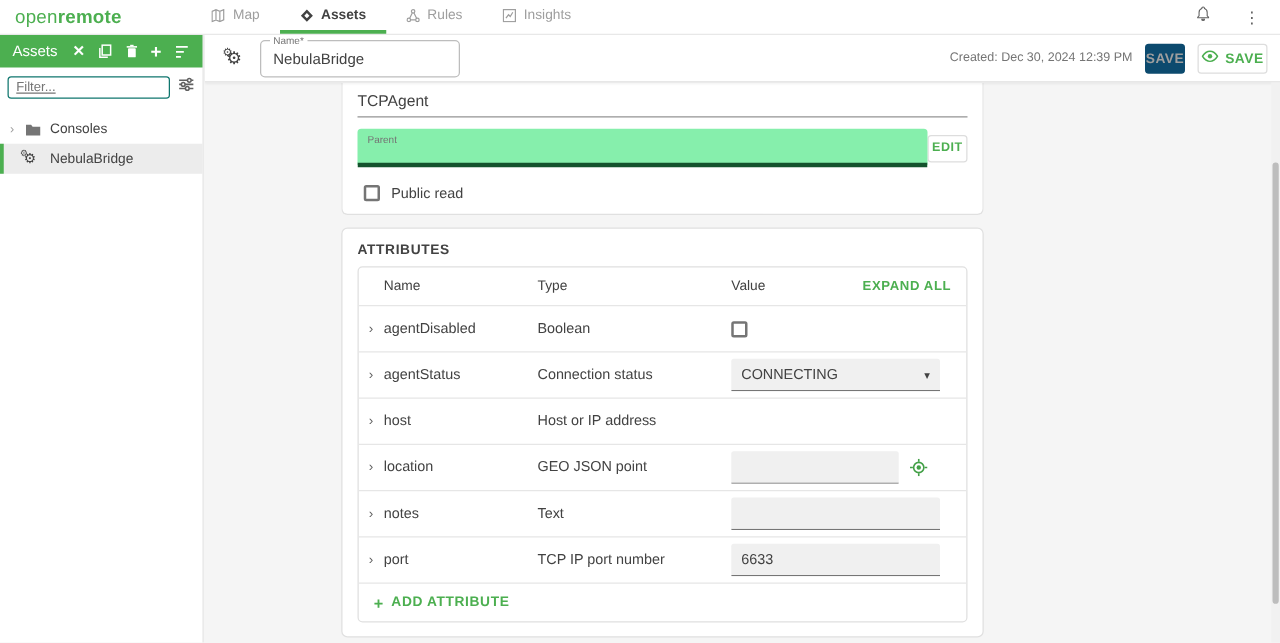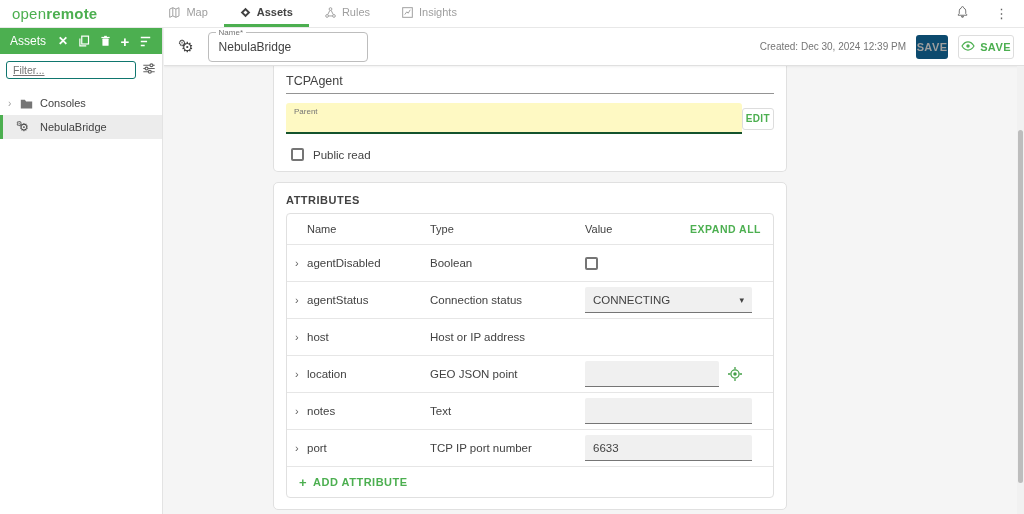--- a/index.html
+++ b/index.html
@@ -61,22 +61,22 @@
   .btn-edit { width:40px; height:22px; background:#fff; color:#4caf50; border:1px solid #ddd;
               font-size:10px; border-radius:3px; }
 
   .card { position:absolute; left:109px; width:514px; background:#fff; border:1px solid #e0e0e0; }
   .card1 { top:38px; height:106px; border-top:none; border-radius:0 0 5px 5px; }
   .card2 { top:154px; height:328px; border-radius:5px; }
 
   .agent-type { margin:8px 12px 0 12px; height:20px; font-size:12.5px; color:#424242;
                 border-bottom:1px solid #949494; display:flex; align-items:flex-start; }
   .parent-row { display:flex; align-items:center; margin:9px 12px 0 12px; }
-  .parent-field { position:relative; width:572px; height:31px; background:#fef9c3;
-                  border-bottom:2px solid #14532d; border-radius:3px 3px 0 0; }
+  .parent-field { position:relative; width:572px; height:31px; background:#86efac;
+                  border-bottom:4px solid #14532d; border-radius:3px 3px 0 0; }
   .parent-field .plabel { position:absolute; top:4px; left:8px; font-size:8px; color:#757575; }
   .parent-row .btn-edit { margin-left:auto; }
   .checkbox { width:13px; height:13px; border:2px solid #757575; border-radius:2px; background:#fff; cursor:pointer; }
   .pubread { display:flex; align-items:center; gap:9px; margin:14px 0 0 17px; font-size:11.5px; }
 
   .attr-title { margin:11px 0 0 12px; font-size:11px; font-weight:bold; letter-spacing:.5px; color:#424242; }
   .attr-table { position:absolute; left:12px; right:12px; top:30px; border:1px solid #e0e0e0; border-radius:4px; background:#fff; }
   .attr-head { height:30px; display:flex; align-items:center; font-size:11px; color:#424242; }
   .col-name { width:143px; padding-left:20px; }
   .col-type { width:155px; }

